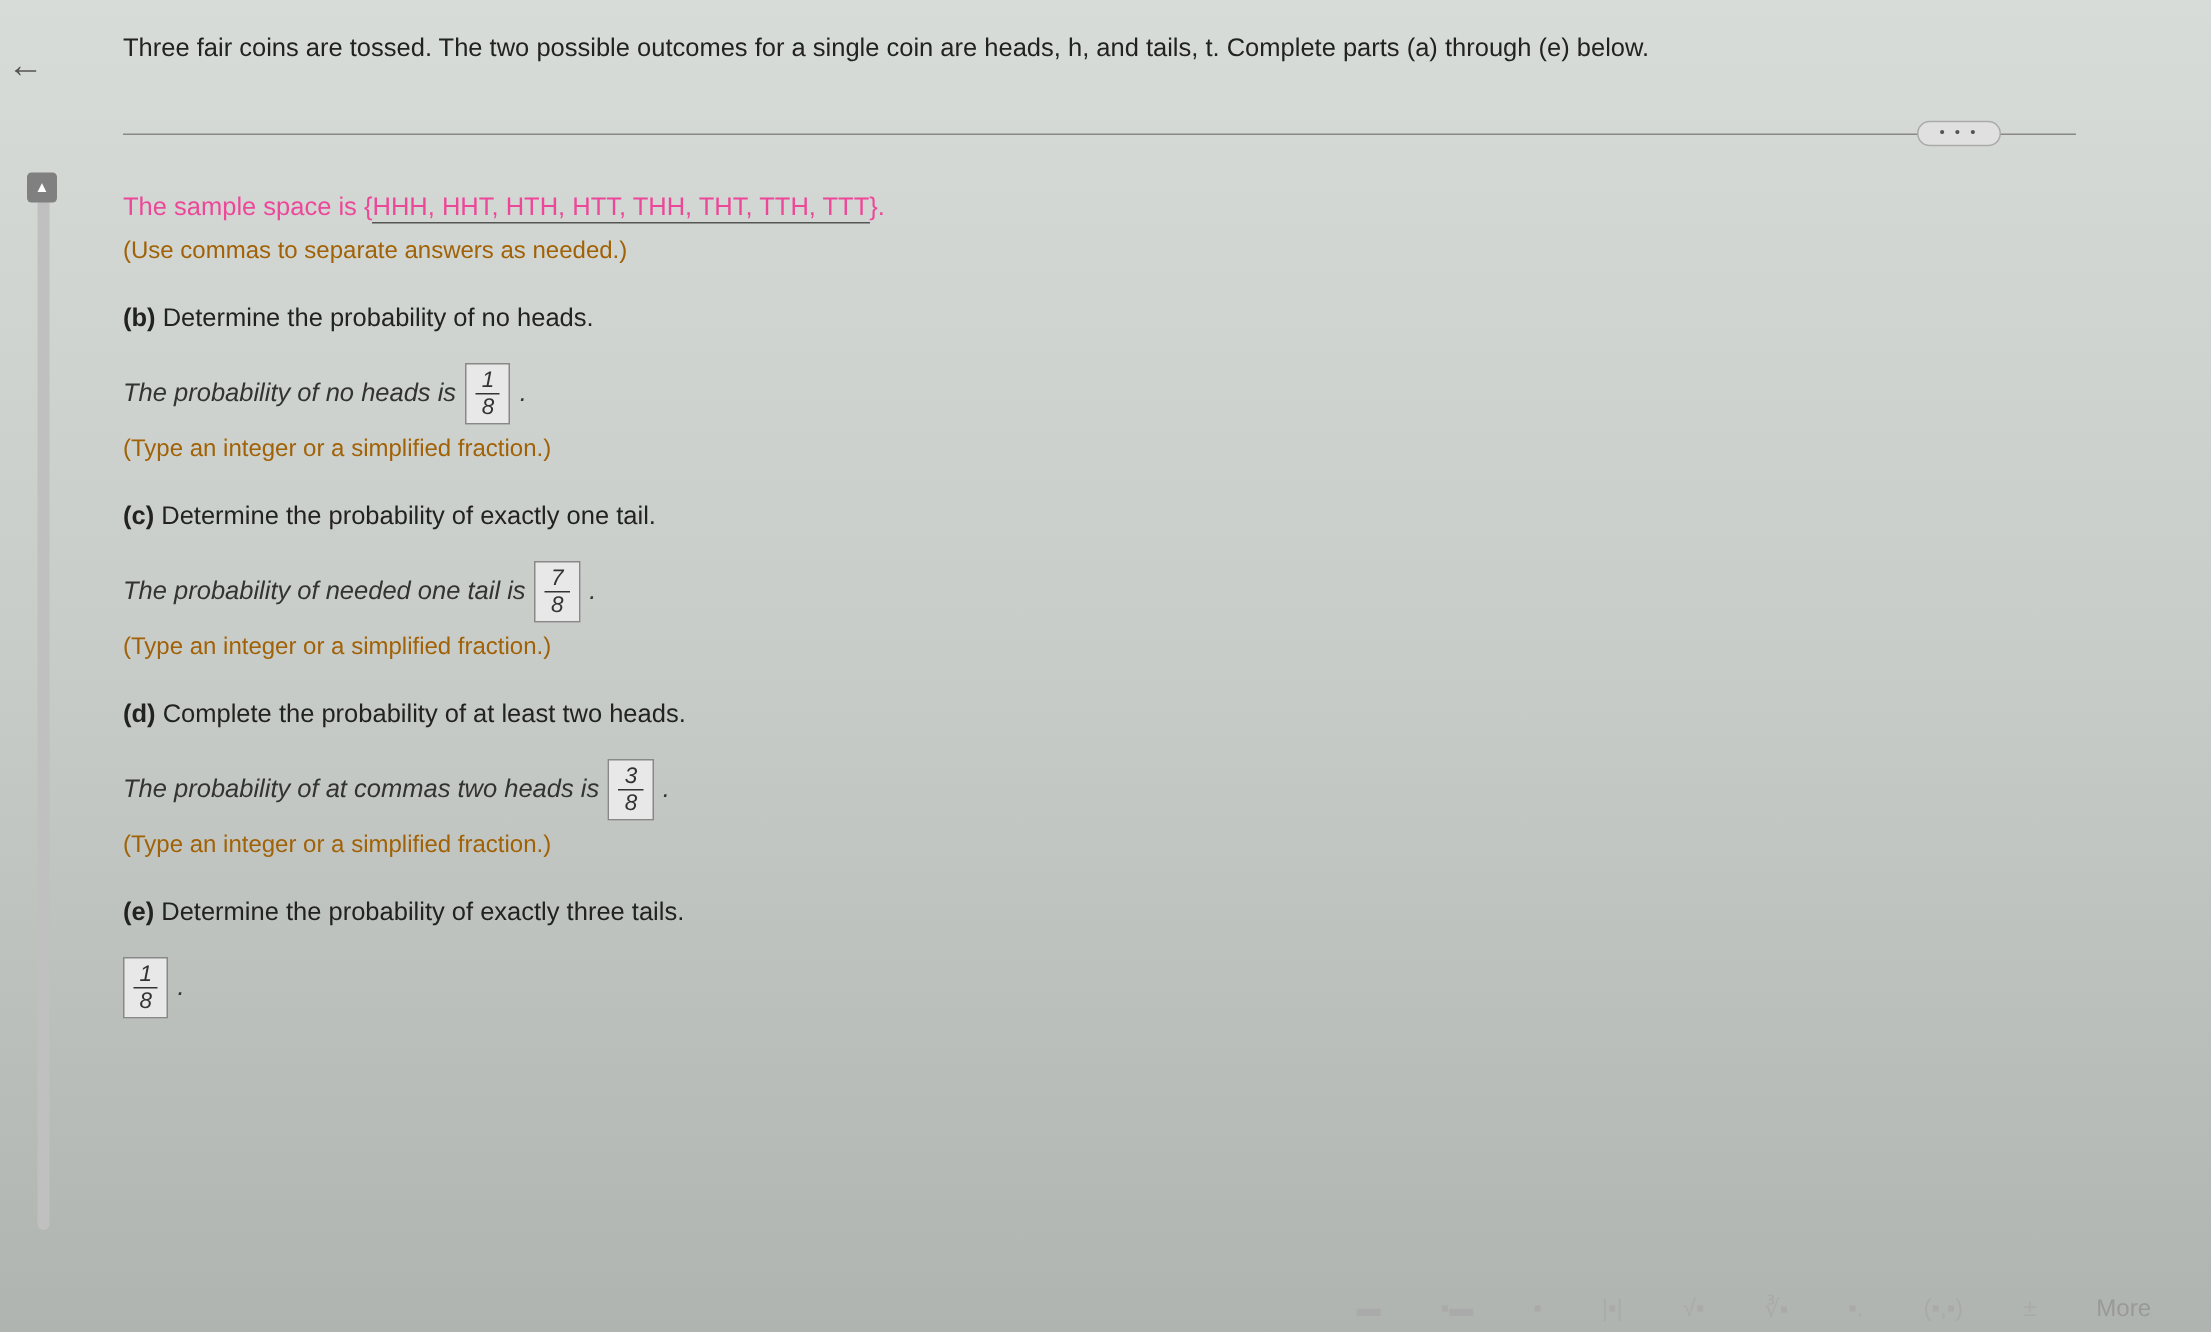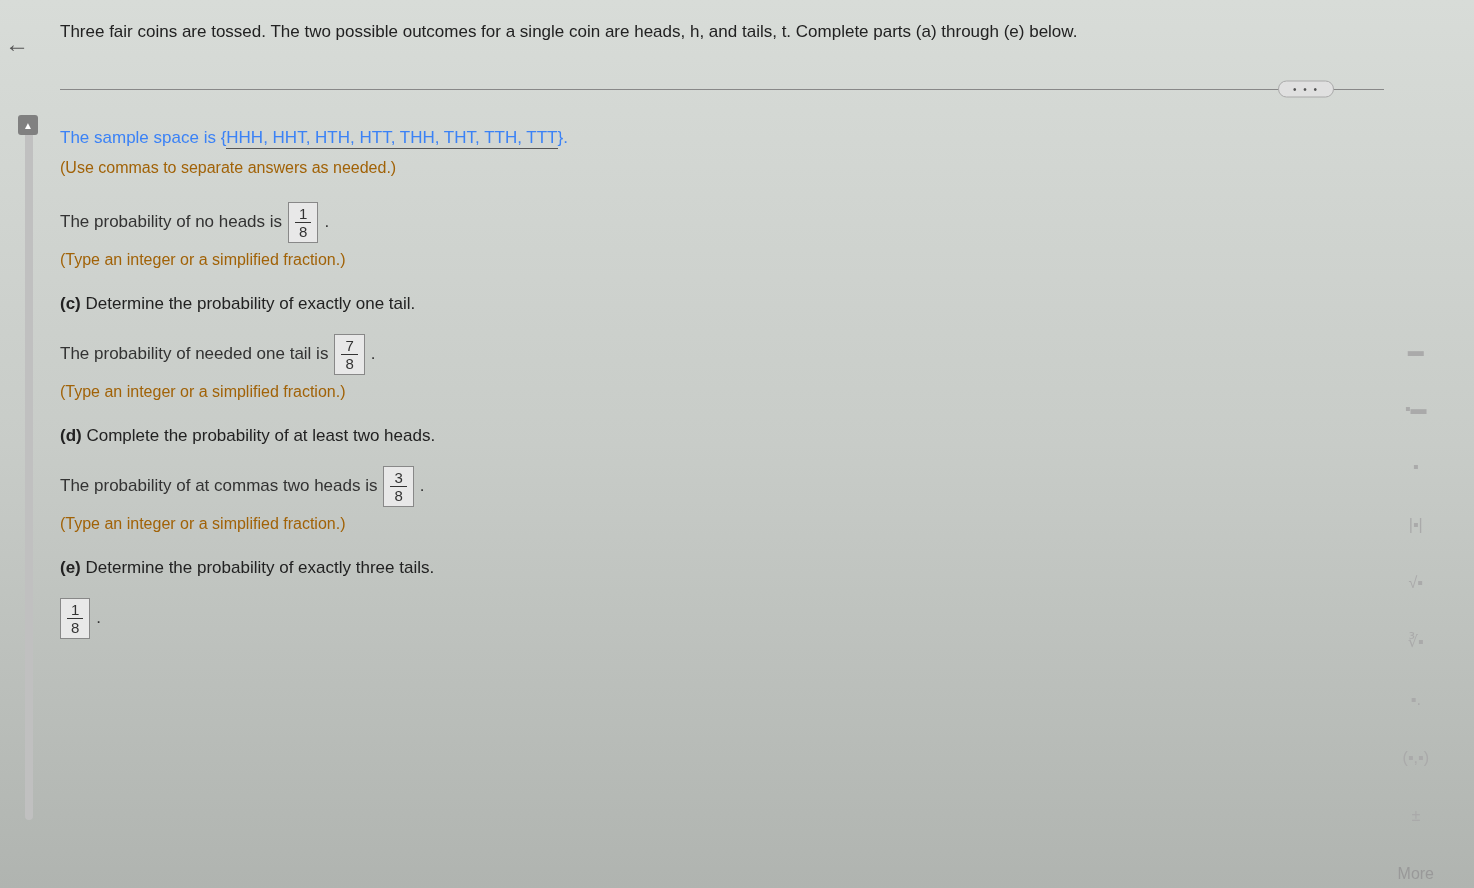--- a/index.html
+++ b/index.html
@@ -17,21 +17,21 @@
       color: #333;
     }
     .back-arrow {
       position: absolute;
       left: 5px;
       top: 30px;
       font-size: 24px;
       color: #555;
     }
     .content {
-      padding-left: 60px;
+      padding-left: 82px;
       padding-right: 40px;
     }
     .question-text {
       font-size: 17px;
       color: #222;
       margin-bottom: 30px;
       line-height: 1.4;
     }
     .divider-row {
       position: relative;
@@ -78,21 +78,21 @@
       background: #808080;
       border-radius: 3px;
       display: flex;
       align-items: center;
       justify-content: center;
       color: #fff;
       font-size: 10px;
     }
     .body-text {
       font-size: 17px;
-      color: #3b82f6;
+      color: #ec4899;
       margin-bottom: 8px;
       line-height: 1.6;
     }
     .sample-space-answer {
       border-bottom: 1px solid #555;
       padding-bottom: 1px;
     }
     .instruction {
       font-size: 16px;
       color: #a16207;
@@ -106,20 +106,21 @@
     .part-label strong {
       font-weight: bold;
     }
     .answer-line {
       font-size: 17px;
       color: #333;
       display: flex;
       align-items: center;
       gap: 6px;
       margin-bottom: 8px;
+      font-style: italic;
     }
     .fraction-box {
       display: inline-flex;
       flex-direction: column;
       align-items: center;
       border: 1px solid #888;
       padding: 2px 6px;
       background: #e8e8e8;
       min-width: 28px;
     }
@@ -137,21 +138,20 @@
     }
     .toolbar {
       position: absolute;
       bottom: 5px;
       right: 40px;
       display: flex;
       gap: 40px;
       align-items: center;
       color: #888;
       font-size: 14px;
-      flex-direction: column;
     }
     .toolbar-item {
       color: #aaa;
       font-size: 16px;
     }
     .more-text {
       color: #999;
     }
   </style>
 </head>
@@ -171,20 +171,23 @@
   <div class="scroll-thumb">▲</div>
 
   <div class="section">
     <div class="body-text">
       <span>The sample space is {</span><span class="sample-space-answer">HHH, HHT, HTH, HTT, THH, THT, TTH, TTT</span><span>}.</span>
     </div>
     <div class="instruction">(Use commas to separate answers as needed.)</div>
   </div>
 
   <div class="section">
+    <div class="part-label">
+      <strong>(b)</strong><span> Determine the probability of no heads.</span>
+    </div>
     <div class="answer-line">
       <span>The probability of no heads is</span>
       <span class="fraction-box">
         <span class="fraction-num">1</span>
         <span class="fraction-den">8</span>
       </span>
       <span>.</span>
     </div>
     <div class="instruction">(Type an integer or a simplified fraction.)</div>
   </div>

